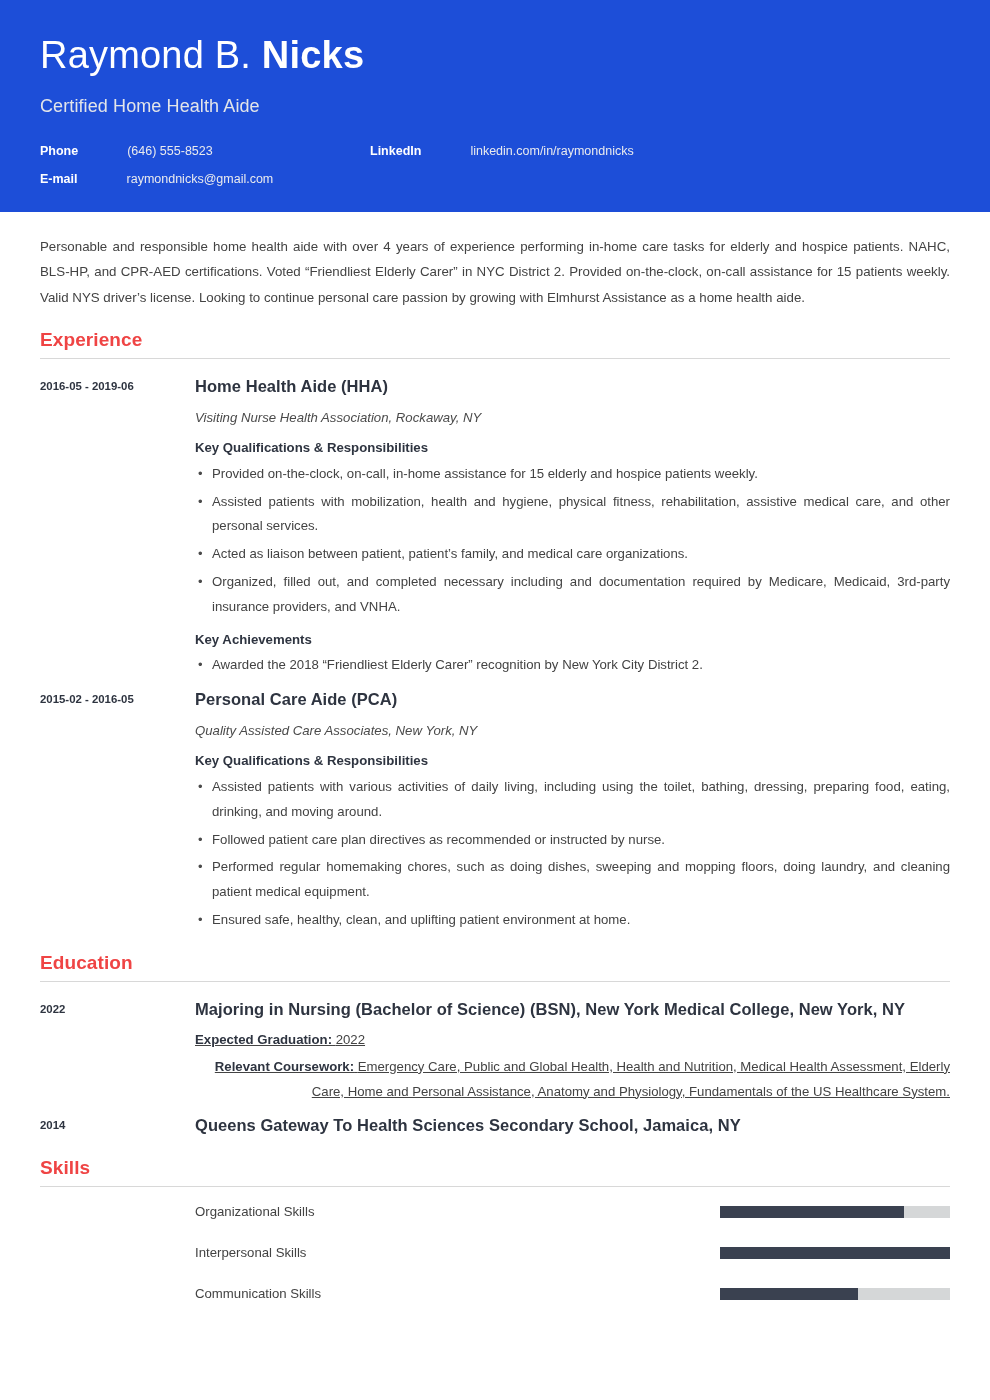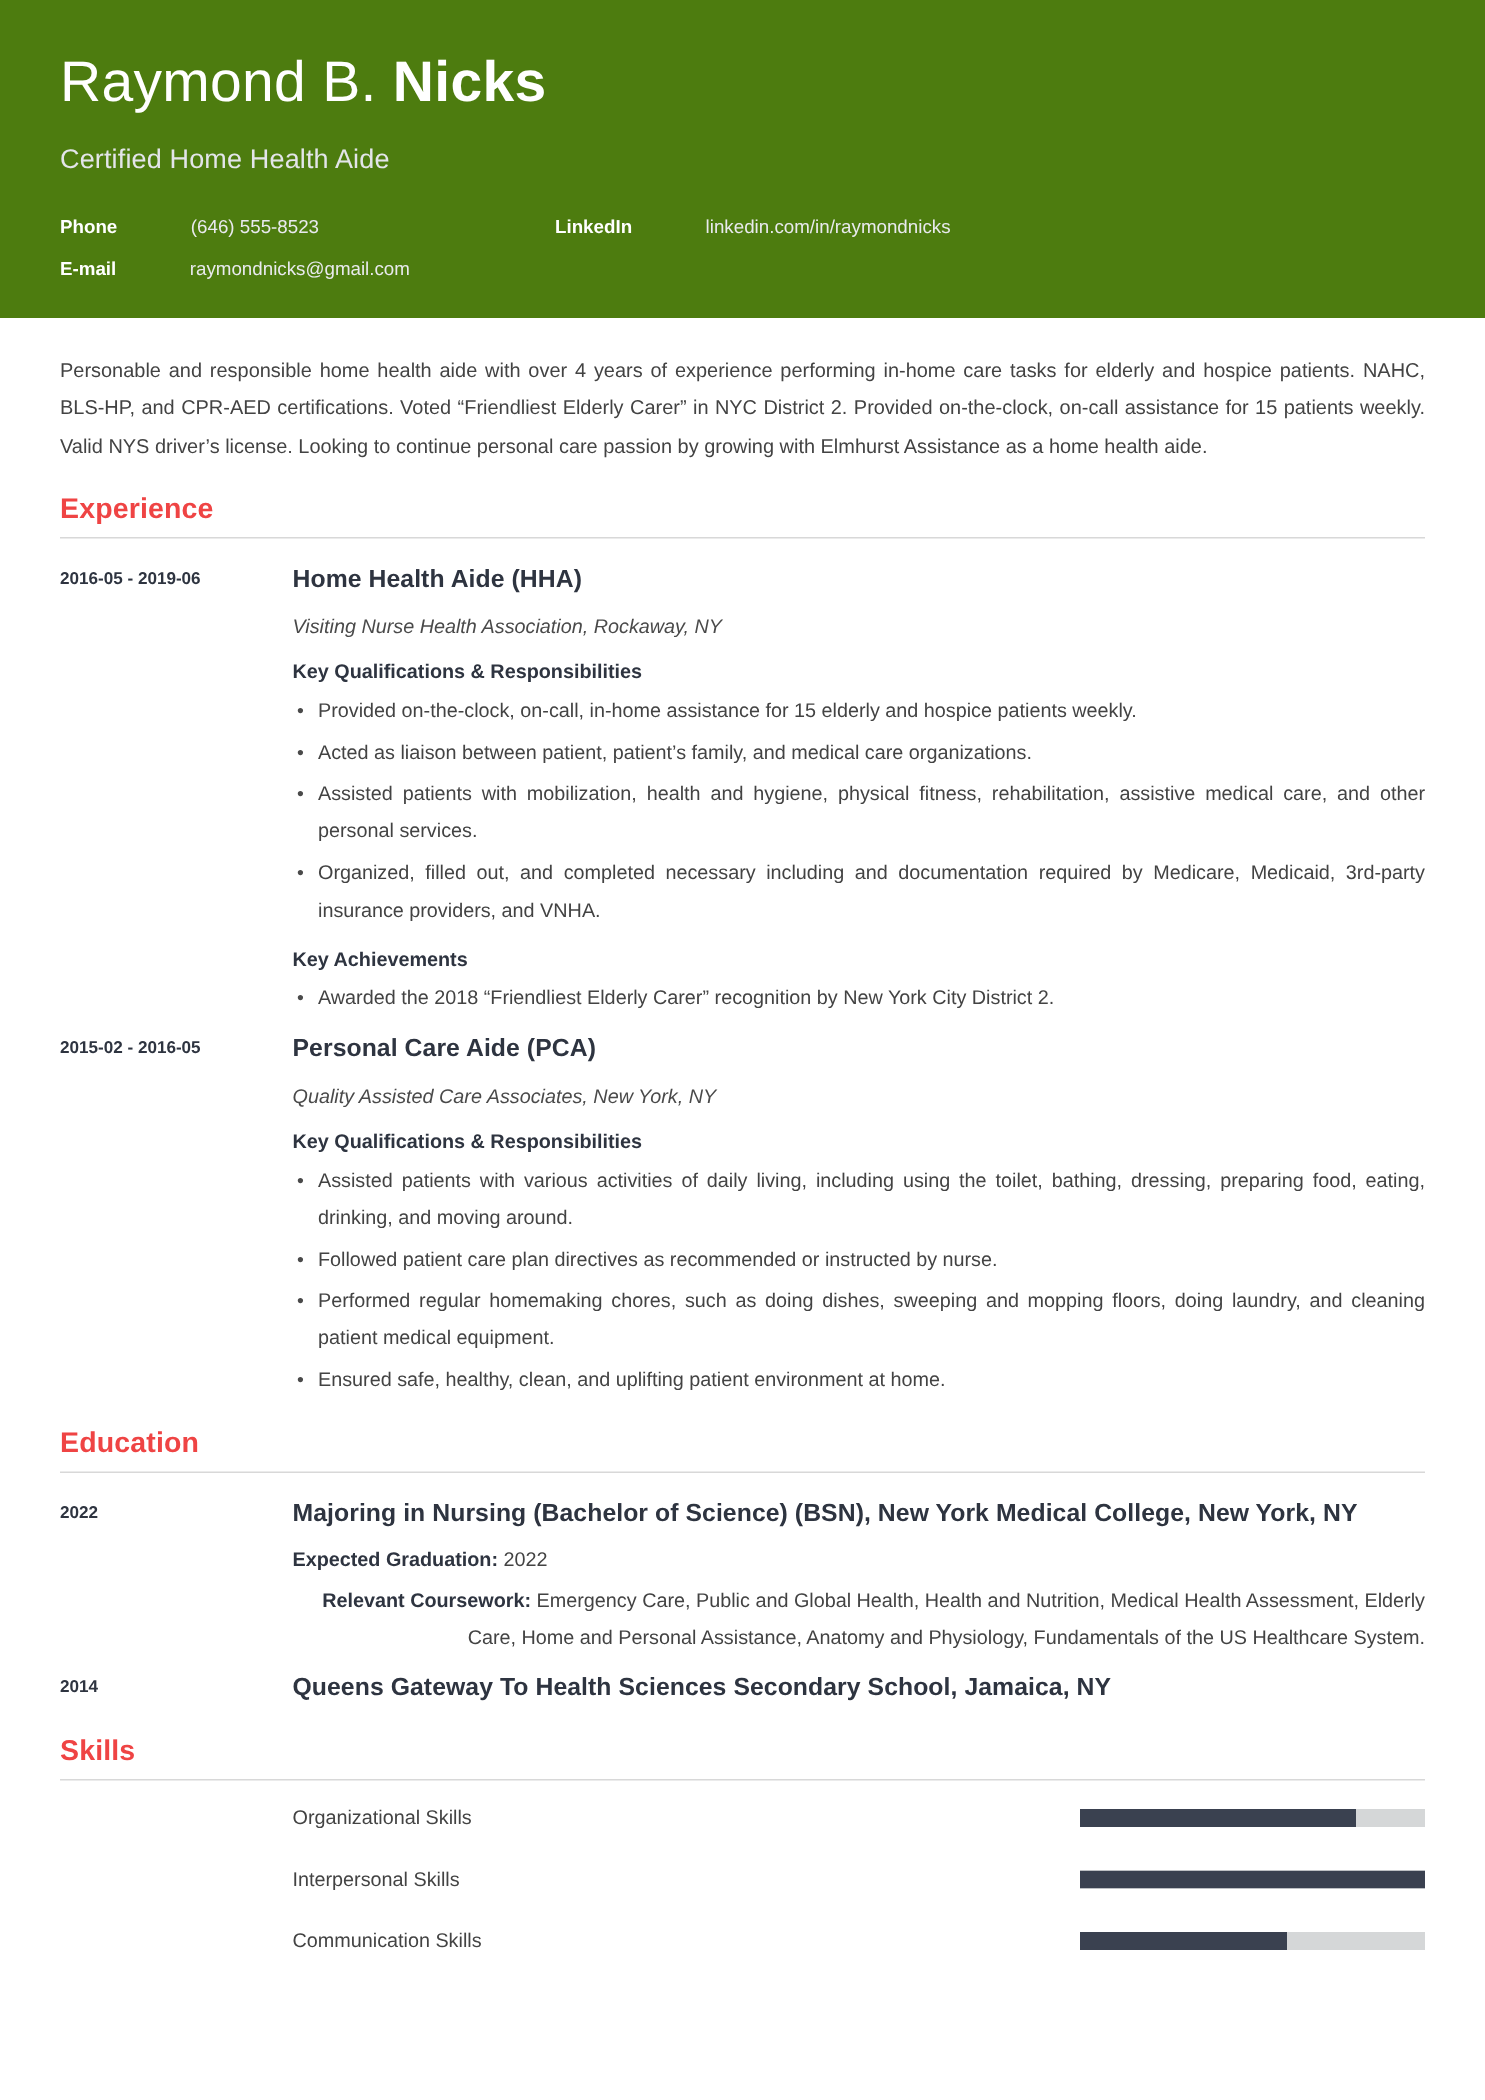--- a/index.html
+++ b/index.html
@@ -7,21 +7,21 @@
     width: 990px;
     height: 1400px;
     background: #ffffff;
     font-family: "Liberation Sans", sans-serif;
     color: #3f3f3f;
   }
   .page { width: 990px; height: 1400px; position: relative; overflow: hidden; }
 
   
   .header {
-    background: #4d7c0f;
+    background: #1d4ed8;
     padding: 34px 41px 26px 40px;
     color: #ffffff;
   }
   .name {
     font-size: 38px;
     font-weight: 300;
     line-height: 1.12;
     letter-spacing: .2px;
     color: #ffffff;
   }
@@ -134,20 +134,21 @@
     color: #4a4a4a;
     font-size: 13px;
   }
   ul.bullets li.nojustify { text-align: left; }
 
   .edu-line {
     font-size: 13.2px;
     line-height: 1.88;
     color: #434343;
     margin-top: 6px;
+    text-decoration: underline;
   }
   .edu-line .lbl { font-weight: 700; color: #2e3440; }
   .edu-line.coursework { margin-top: 2px; text-align: right; }
 
   
   .skills-list { margin-top: 2px; }
   .skill-row {
     display: flex;
     align-items: center;
     padding-left: 155px;
@@ -212,22 +213,22 @@
       <hr class="section-rule">
 
       <div class="entry">
         <div class="entry-date">2016-05 - 2019-06</div>
         <div class="entry-main">
           <div class="entry-title">Home Health Aide (HHA)</div>
           <div class="entry-sub">Visiting Nurse Health Association, Rockaway, NY</div>
           <div class="entry-kicker">Key Qualifications &amp; Responsibilities</div>
           <ul class="bullets">
             <li>Provided on-the-clock, on-call, in-home assistance for 15 elderly and hospice patients weekly.</li>
+            <li>Assisted patients with mobilization, health and hygiene, physical fitness, rehabilitation, assistive medical care, and other personal services.</li>
             <li>Acted as liaison between patient, patient’s family, and medical care organizations.</li>
-            <li>Assisted patients with mobilization, health and hygiene, physical fitness, rehabilitation, assistive medical care, and other personal services.</li>
             <li>Organized, filled out, and completed necessary including and documentation required by Medicare, Medicaid, 3rd-party insurance providers, and VNHA.</li>
           </ul>
           <div class="entry-kicker">Key Achievements</div>
           <ul class="bullets">
             <li class="nojustify">Awarded the 2018 “Friendliest Elderly Carer” recognition by New York City District 2.</li>
           </ul>
         </div>
       </div>
 
       <div class="entry">

